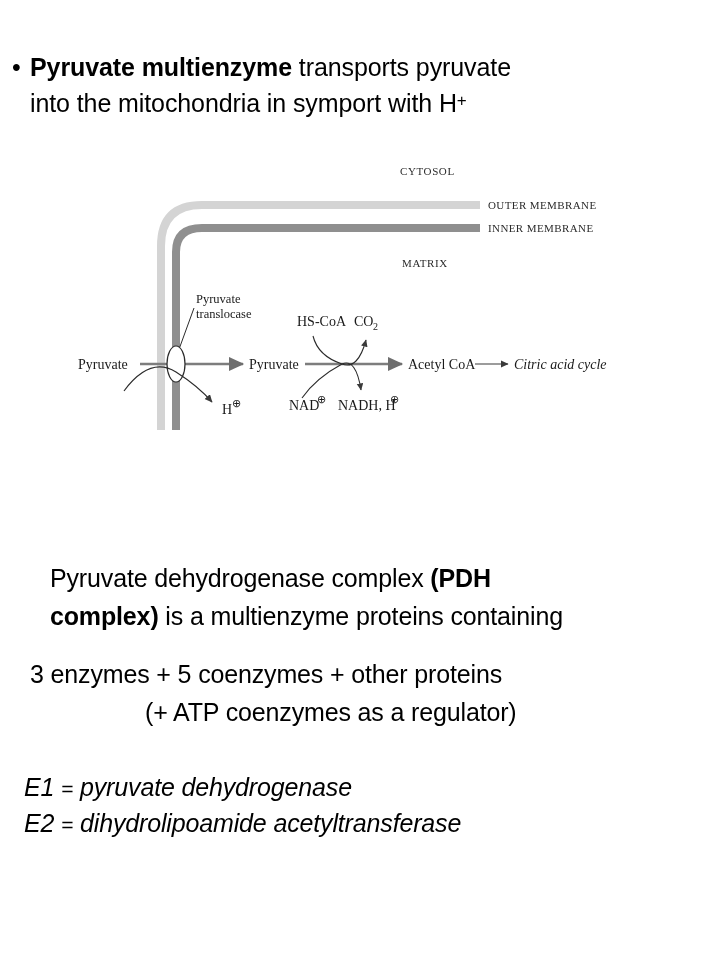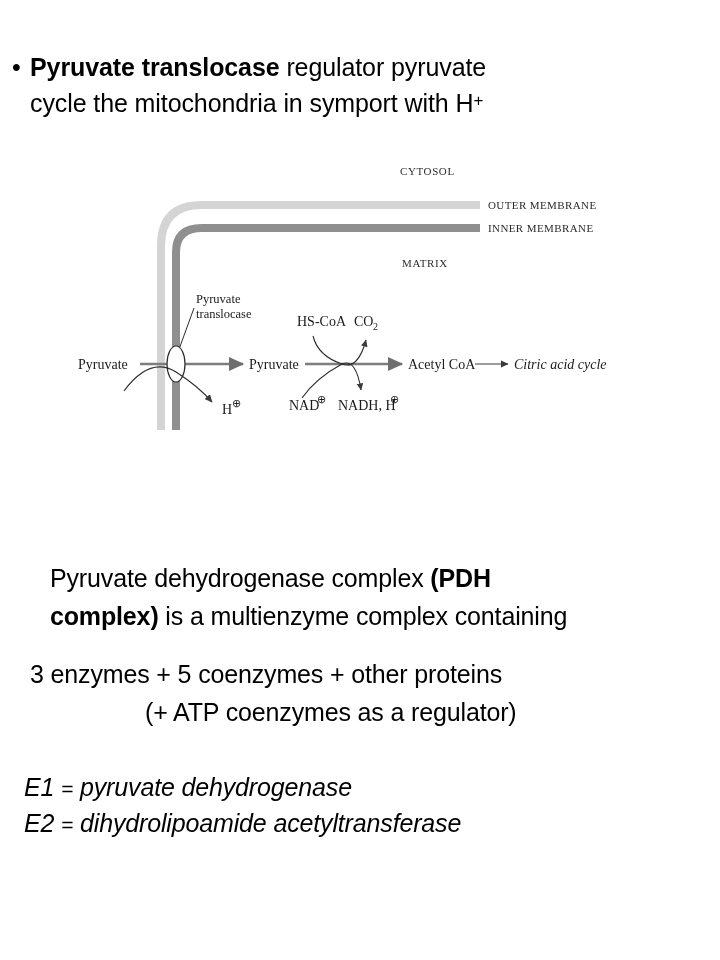--- a/index.html
+++ b/index.html
@@ -97,25 +97,25 @@
   }
 </style>
 </head>
 <body>
 
 <div class="slide">
 
   <div class="bullet-block">
     <div class="bullet-row">
       <span class="bullet-dot">•</span>
-      <span class="bullet-text"><b>Pyruvate translocase</b><span> regulator pyruvate</span></span>
+      <span class="bullet-text"><b>Pyruvate multienzyme</b><span> transports pyruvate</span></span>
     </div>
     <div class="bullet-row">
       <span class="bullet-dot"></span>
-      <span class="bullet-text"><span>cycle the mitochondria in symport with H</span><span class="sup-plus">+</span></span>
+      <span class="bullet-text"><span>into the mitochondria in symport with H</span><span class="sup-plus">+</span></span>
     </div>
   </div>
 
   <div class="figure">
     <svg width="720" height="300" viewBox="0 0 720 300" xmlns="http://www.w3.org/2000/svg">
       <defs>
         <marker id="ah" markerWidth="7" markerHeight="7" refX="6" refY="3" orient="auto" markerUnits="strokeWidth">
           <path d="M0,0 L6.5,3 L0,6 z" fill="#3a3a3a"></path>
         </marker>
         <marker id="ahg" markerWidth="7" markerHeight="7" refX="6" refY="3" orient="auto" markerUnits="strokeWidth">
@@ -166,21 +166,21 @@
       <text x="390" y="253" font-family="'Liberation Serif', serif" font-size="11" fill="#1a1a1a">⊕</text>
 
       <text x="408" y="219" font-family="'Liberation Serif', serif" font-size="14" fill="#1a1a1a">Acetyl CoA</text>
       <line x1="475" y1="214" x2="508" y2="214" stroke="#3a3a3a" stroke-width="1.2" marker-end="url(#ah)"></line>
       <text x="514" y="219" font-family="'Liberation Serif', serif" font-style="italic" font-size="14" fill="#1a1a1a">Citric acid cycle</text>
     </svg>
   </div>
 
   <div class="para para-pdh">
     <span>Pyruvate dehydrogenase complex </span><b>(PDH</b><br>
-    <b>complex)</b><span> is a multienzyme complex containing</span>
+    <b>complex)</b><span> is a multienzyme proteins containing</span>
   </div>
 
   <div class="para para-enz">
     <span>3 enzymes + 5 coenzymes + other proteins</span><br>
     <span class="indent">(+ ATP coenzymes as a regulator)</span>
   </div>
 
   <div class="enzyme-list">
     <div>
       <span>E1</span>

